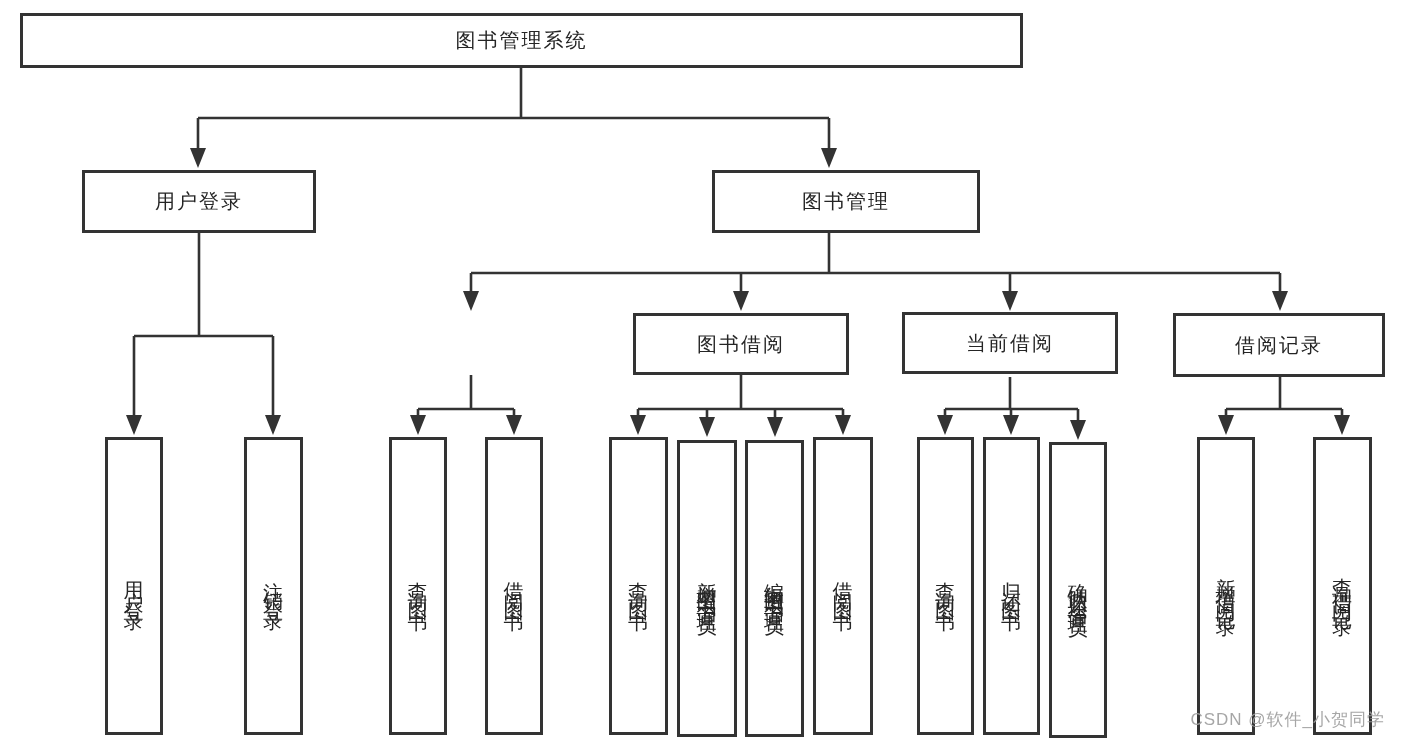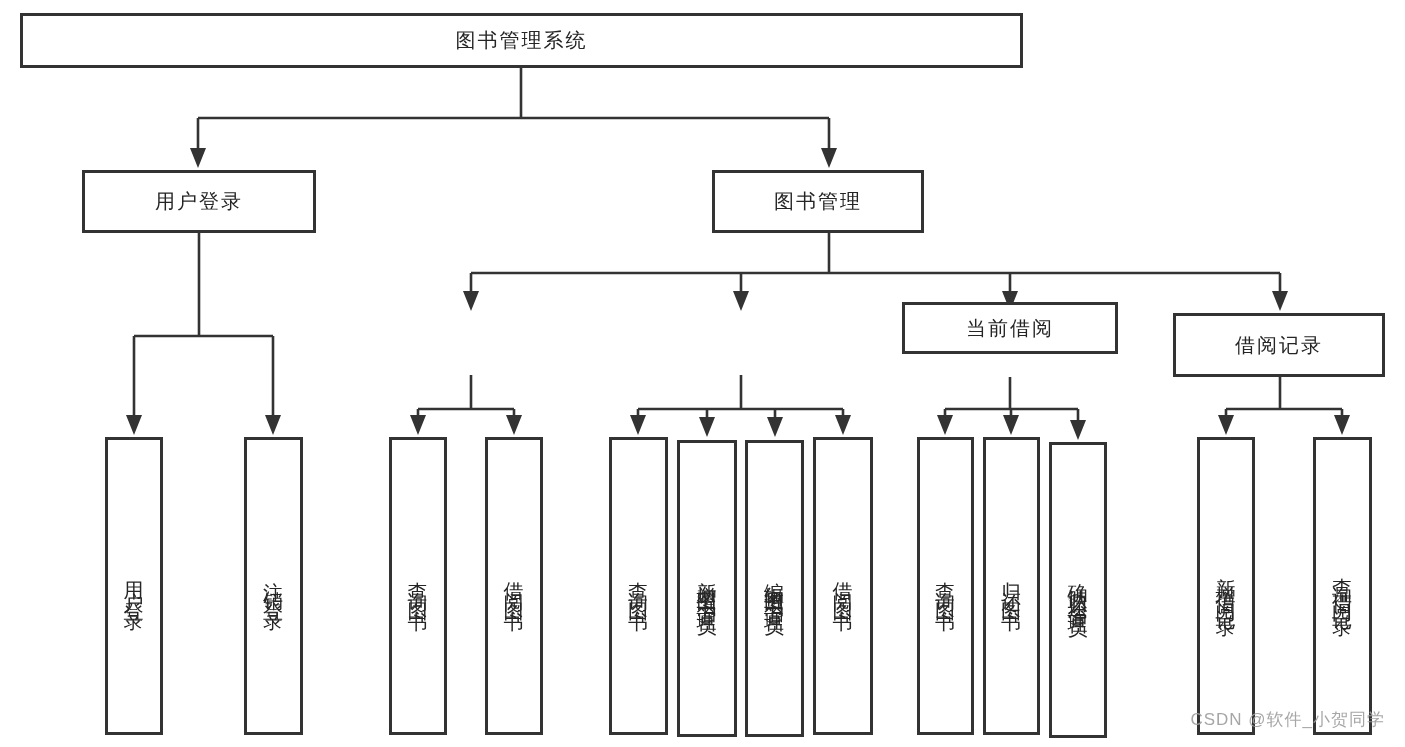--- a/index.html
+++ b/index.html
@@ -40,24 +40,24 @@
     letter-spacing: 10px;
     color: #252525;
     line-height: 1;
   }
   .vlabel.tight { letter-spacing: 5px; }
   .vlabel.mid   { letter-spacing: 8px; }
 
   
   #n-root        { left: 20px;   top: 13px;  width: 1003px; height: 55px; }
   #n-user-login  { left: 82px;   top: 170px; width: 234px;  height: 63px; }
-  #n-book-mgmt   { left: 712px;  top: 170px; width: 212px;  height: 63px; }
+  #n-book-mgmt   { left: 712px;  top: 170px; width: 268px;  height: 63px; }
   #n-new-rec     { left: 363px;  top: 313px; width: 216px;  height: 62px; }
   #n-book-borrow { left: 633px;  top: 313px; width: 216px;  height: 62px; }
-  #n-current     { left: 902px;  top: 302px; width: 216px;  height: 52px; }
+  #n-current     { left: 902px;  top: 312px; width: 216px;  height: 62px; }
   #n-records     { left: 1173px; top: 313px; width: 212px;  height: 64px; }
 
   #c-login       { left: 105px;  top: 437px; width: 58px; height: 298px; }
   #c-logout      { left: 244px;  top: 437px; width: 59px; height: 298px; }
   #c-rec-query   { left: 389px;  top: 437px; width: 58px; height: 298px; }
   #c-rec-borrow  { left: 485px;  top: 437px; width: 58px; height: 298px; }
   #c-bb-query    { left: 609px;  top: 437px; width: 59px; height: 298px; }
   #c-bb-add      { left: 677px;  top: 440px; width: 60px; height: 297px; }
   #c-bb-edit     { left: 745px;  top: 440px; width: 59px; height: 297px; }
   #c-bb-borrow   { left: 813px;  top: 437px; width: 60px; height: 298px; }
@@ -108,20 +108,23 @@
     <span class="hlabel">图书管理系统</span>
   </div>
 
   <div class="node" id="n-user-login">
     <span class="hlabel">用户登录</span>
   </div>
   <div class="node" id="n-book-mgmt">
     <span class="hlabel">图书管理</span>
   </div>
 
+  <div class="node" id="n-book-borrow">
+    <span class="hlabel">图书借阅</span>
+  </div>
   <div class="node" id="n-current">
     <span class="hlabel">当前借阅</span>
   </div>
   <div class="node" id="n-records">
     <span class="hlabel">借阅记录</span>
   </div>
 
   <div class="node" id="c-login">
     <span class="vlabel">用户登录</span>
   </div>

